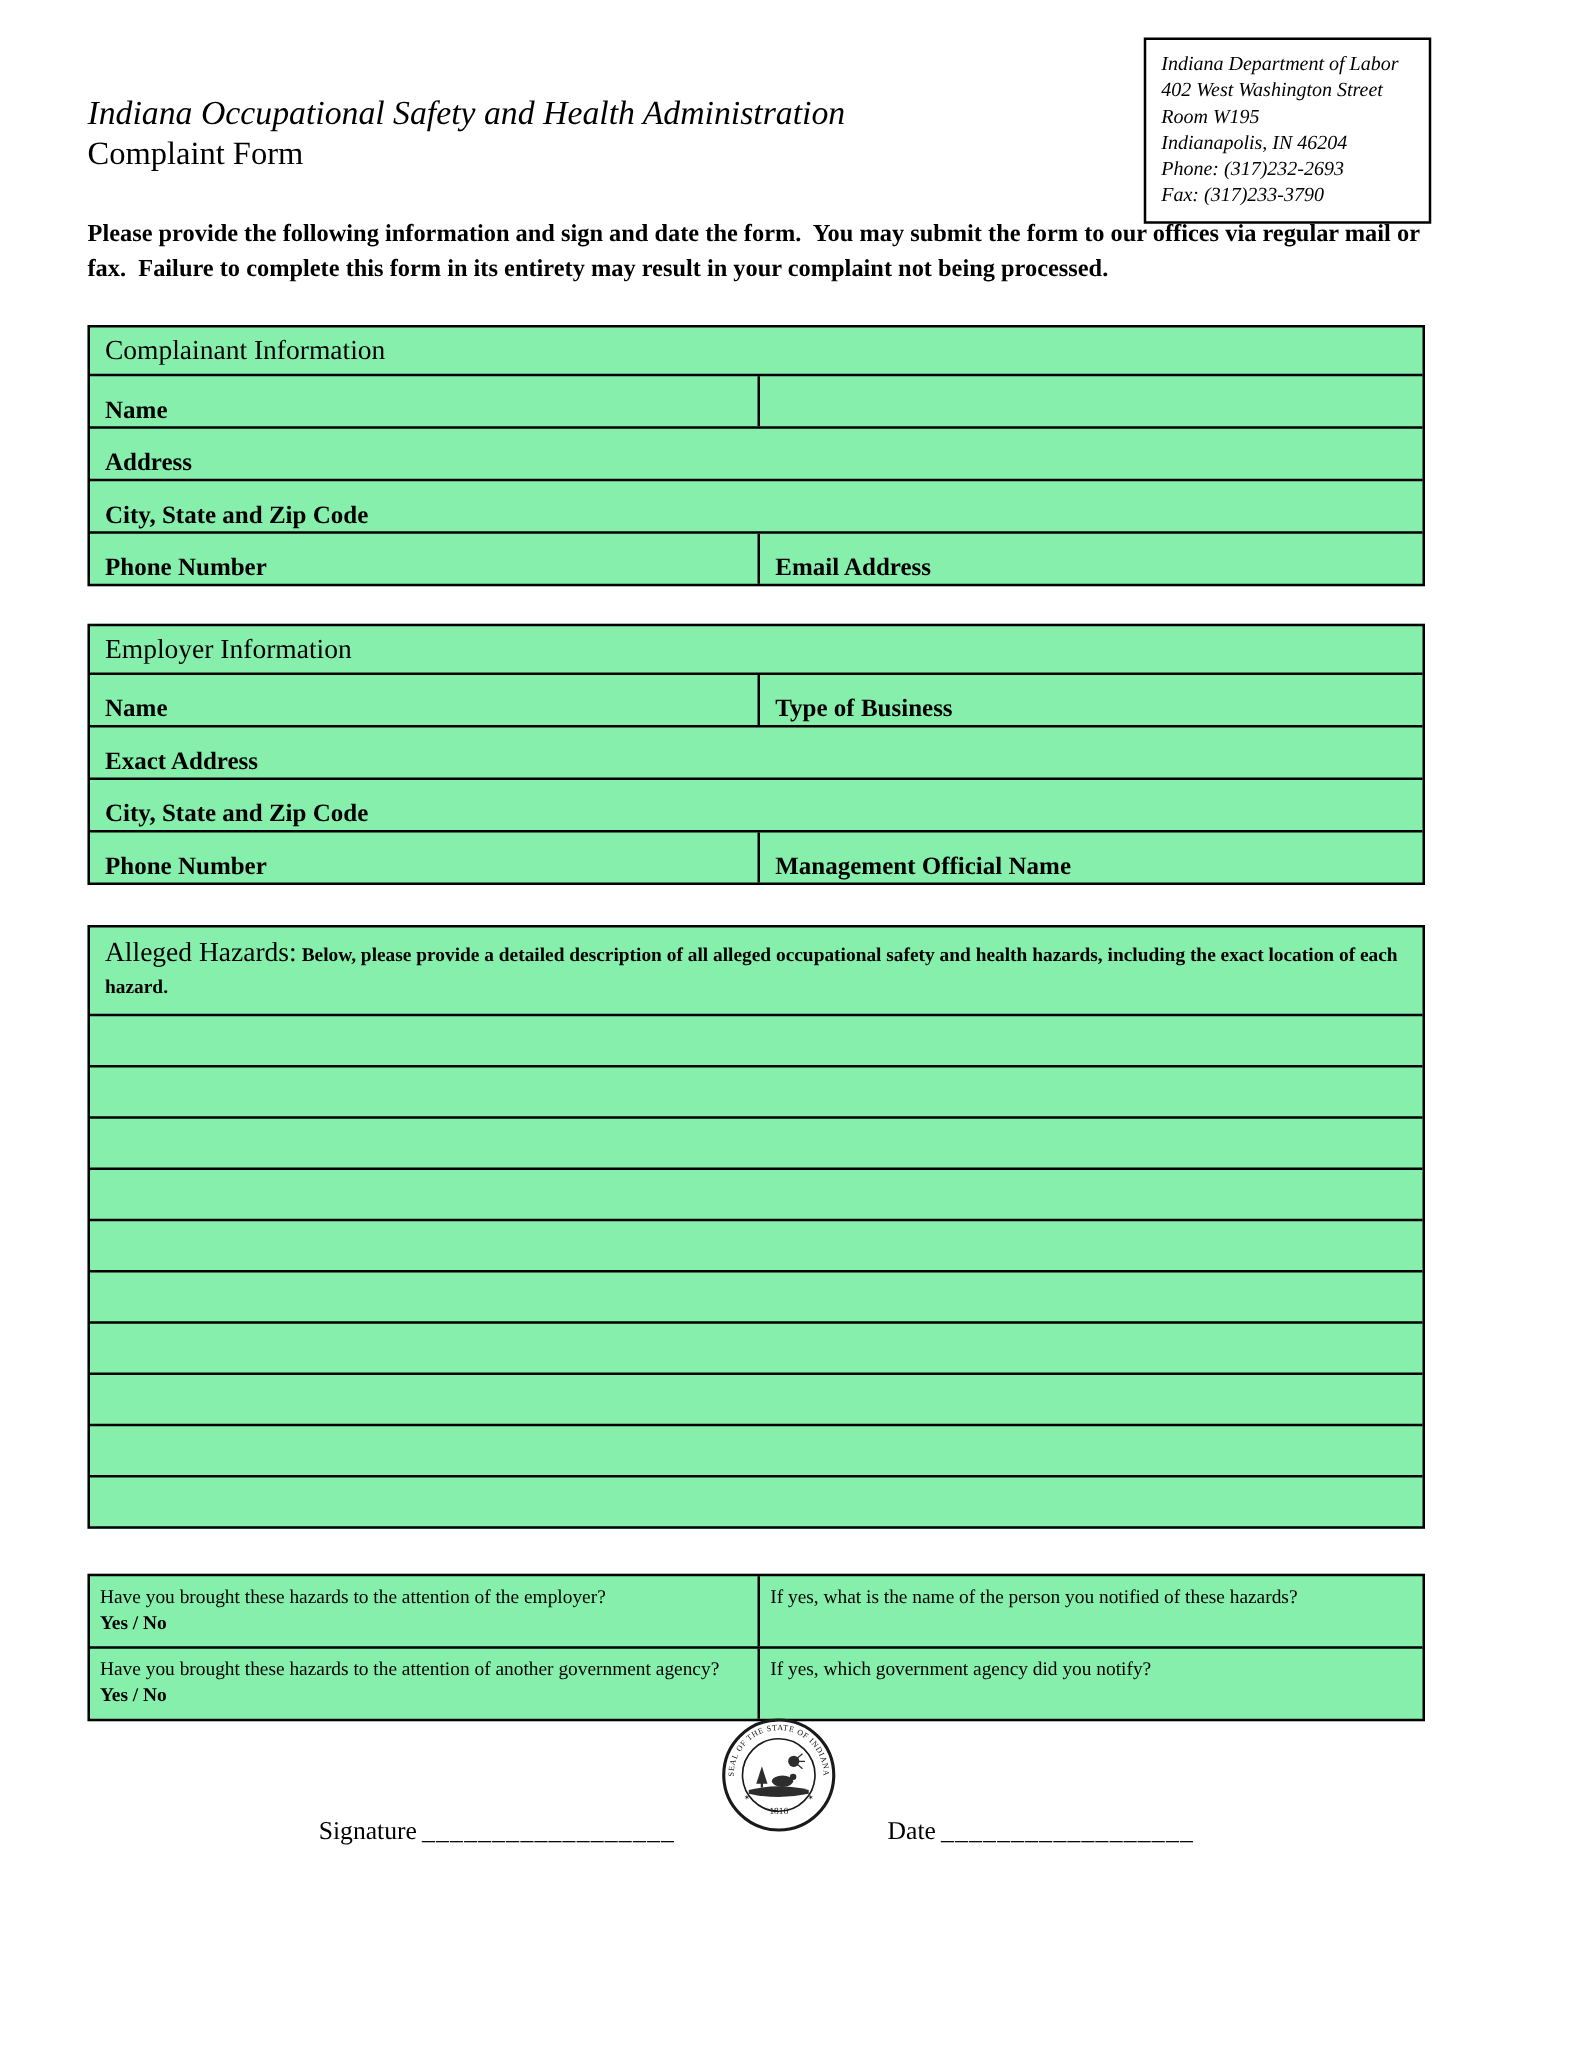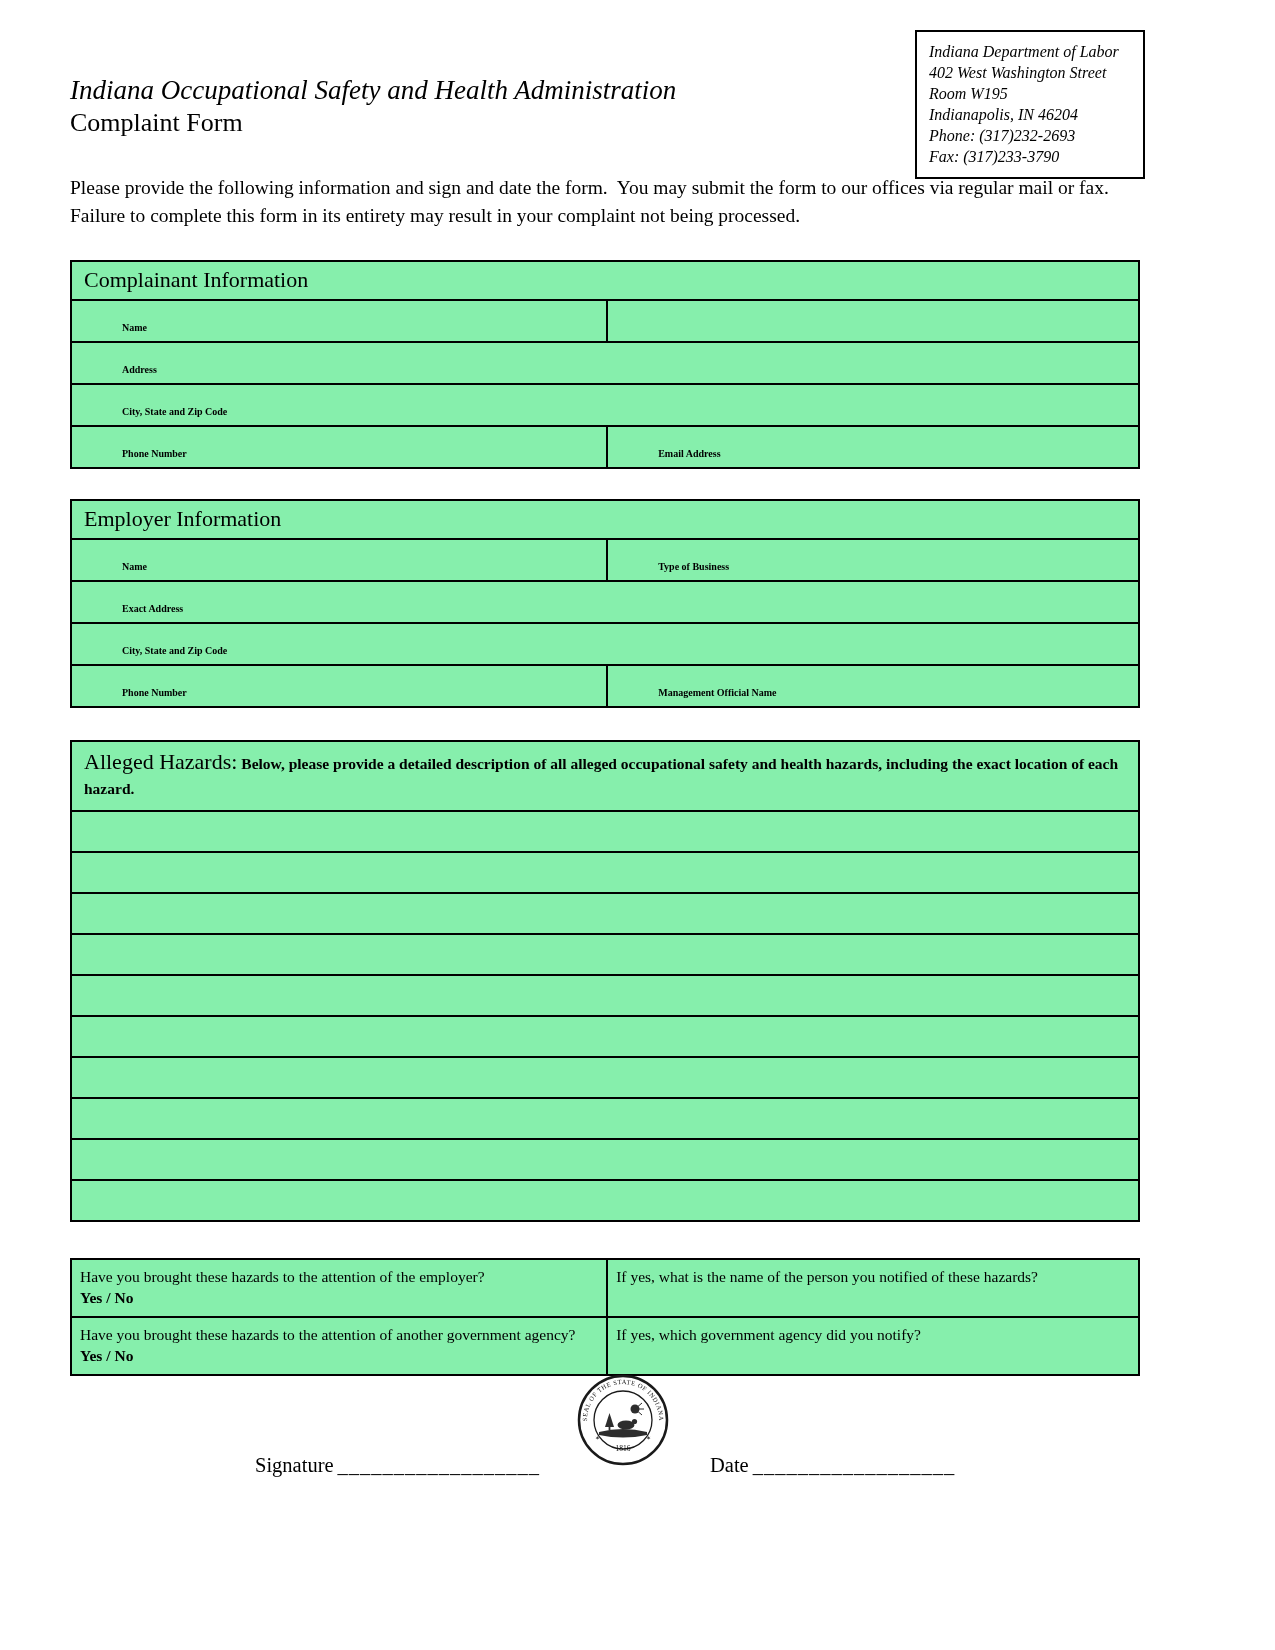--- a/index.html
+++ b/index.html
@@ -25,35 +25,36 @@
 
   .titles { padding-top: 73px; }
   .title1 { font-style: italic; font-size: 27px; line-height: 34px; }
   .title2 { font-size: 26px; line-height: 32px; }
 
   .intro {
     margin: 35px 0 0 0;
     font-size: 19.5px; line-height: 28px;
     white-space: pre-wrap;
     width: 1066px;
+    font-weight: bold;
   }
 
   
   .form-table { border: 2px solid #000; margin-top: 30px; background: #86efac; }
   .table-title { font-size: 22px; line-height: 24px; padding: 6px 12px 7px 12px; }
   .ft-row { display: flex; border-top: 2px solid #000; }
   .cell {
     display: flex; align-items: flex-end;
     height: 40px; box-sizing: border-box;
     padding: 4px 12px 5px 12px;
   }
   .cell.half { width: 50.3%; border-right: 2px solid #000; }
   .cell.rest { flex: 1; }
   .cell.full { width: 100%; }
-  .lbl { font-weight: bold; font-size: 10px; line-height: 16px; margin-left: 38px; }
+  .lbl { font-weight: bold; font-size: 20px; line-height: 16px; }
 
   
   .hazards { margin-top: 32px; }
   .hazards-head { padding: 7px 12px 9px 12px; line-height: 25px; }
   .hz-title { font-size: 22px; }
   .hz-instr { font-weight: bold; font-size: 15.5px; }
   .hazard-row { border-top: 2px solid #000; height: 39px; }
 
   
   .questions { margin-top: 36px; }

